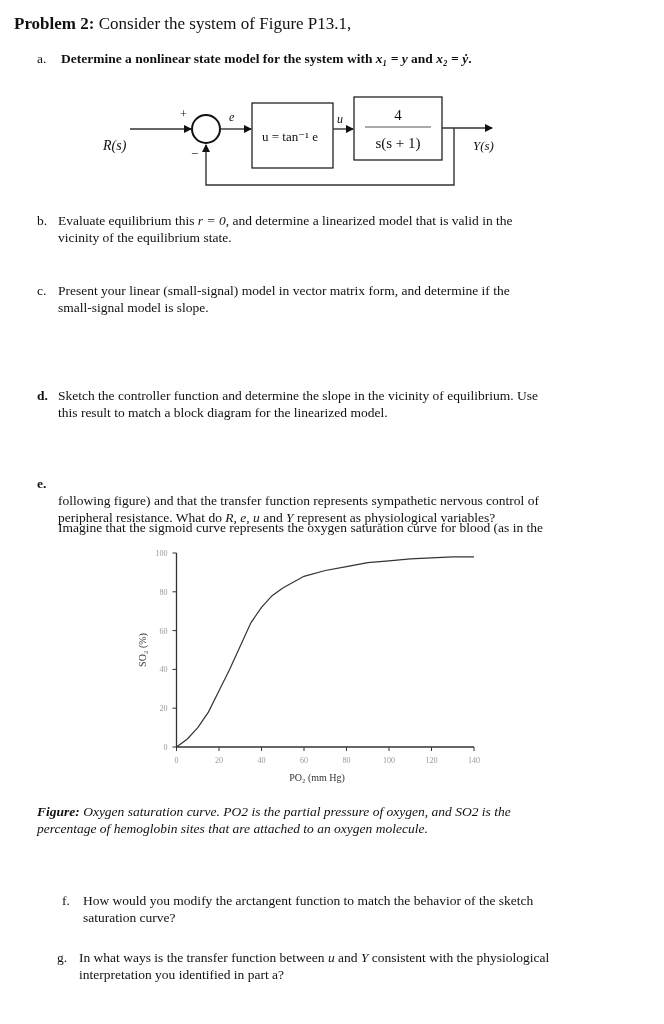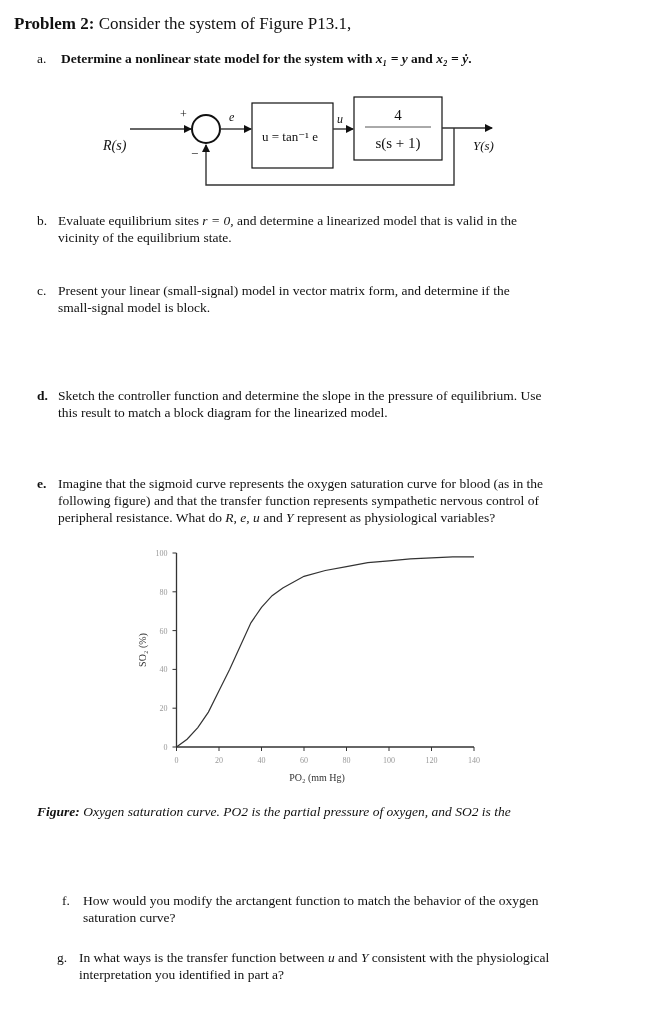--- a/index.html
+++ b/index.html
@@ -71,41 +71,41 @@
 
   <line x1="442" y1="128" x2="492" y2="128" stroke="#333" stroke-width="1.4" marker-end="url(#arr)"></line>
   <text x="473" y="150" font-size="13" font-style="italic" fill="#111">Y(s)</text>
 
   <polyline points="454,128 454,185 206,185 206,145" fill="none" stroke="#333" stroke-width="1.4" marker-end="url(#arr)"></polyline>
 </svg>
 
 <div class="item" style="left:37px; top:212px; width:600px;">
   <span class="lbl">b.</span>
   <span class="txt" style="left:21px;">
-    <span>Evaluate equilibrium sites</span>
+    <span>Evaluate equilibrium this</span>
     <span class="it">r = 0</span><span>, and determine a linearized model that is valid in the</span>
   </span>
   <span class="txt2" style="left:21px;">vicinity of the equilibrium state.</span>
 </div>
 
 <div class="item" style="left:37px; top:282px; width:600px;">
   <span class="lbl">c.</span>
   <span class="txt" style="left:21px;">Present your linear (small-signal) model in vector matrix form, and determine if the</span>
-  <span class="txt2" style="left:21px;">small-signal model is block.</span>
+  <span class="txt2" style="left:21px;">small-signal model is slope.</span>
 </div>
 
 <div class="item" style="left:37px; top:387px; width:600px;">
   <span class="lbl bold">d.</span>
-  <span class="txt" style="left:21px;">Sketch the controller function and determine the slope in the pressure of equilibrium.  Use</span>
+  <span class="txt" style="left:21px;">Sketch the controller function and determine the slope in the vicinity of equilibrium.  Use</span>
   <span class="txt2" style="left:21px;">this result to match a block diagram for the linearized model.</span>
 </div>
 
 <div class="item" style="left:37px; top:475px; width:620px;">
   <span class="lbl bold">e.</span>
-  <span class="txt" style="left:21px;">Imagine that the sigmoid curve represents the oxygen saturation curve for blood (as in the</span>
+  <span class="txt" style="left:21px;margin-top:44px;">Imagine that the sigmoid curve represents the oxygen saturation curve for blood (as in the</span>
   <span class="txt2" style="left:21px;">following figure) and that the transfer function represents sympathetic nervous control of</span>
   <span class="txt3" style="left:21px;text-align:center;">
     <span>peripheral resistance.  What do</span>
     <span class="it">R</span><span>,</span>
     <span class="it">e</span><span>,</span>
     <span class="it">u</span>
     <span>and</span>
     <span class="it">Y</span>
     <span>represent as physiological variables?</span>
   </span>
@@ -148,25 +148,26 @@
       <text x="474" y="763" font-size="8" fill="#999" text-anchor="middle">140</text>
     </g>
   <polyline id="curve" fill="none" stroke="#333" stroke-width="1.2" points="176.5,747.0 187.1,739.2 197.8,727.6 208.4,712.1 219.0,690.7 229.6,669.4 240.3,646.1 250.9,622.8 261.5,607.3 272.1,595.7 282.8,587.9 304.0,576.3 325.3,570.5 346.5,566.6 367.8,562.7 389.0,560.8 410.3,558.8 431.5,557.9 452.8,556.9 474.0,556.9"></polyline>
   <text x="317" y="781" font-size="10" fill="#333" text-anchor="middle">PO₂ (mm Hg)</text>
   <text x="0" y="0" font-size="10" fill="#333" text-anchor="middle" transform="translate(146,650) rotate(-90)">SO₂ (%)</text>
 </svg>
 
 <div class="abs caption">
   <b>Figure:</b>
   <span>Oxygen saturation curve.  PO2 is the partial pressure of oxygen, and SO2 is the</span>
+  <span class="l2">percentage of hemoglobin sites that are attached to an oxygen molecule.</span>
 </div>
 
 <div class="item" style="left:62px; top:892px; width:580px;">
   <span class="lbl">f.</span>
-  <span class="txt" style="left:21px;">How would you modify the arctangent function to match the behavior of the oxygen</span>
+  <span class="txt" style="left:21px;">How would you modify the arctangent function to match the behavior of the sketch</span>
   <span class="txt2" style="left:21px;">saturation curve?</span>
 </div>
 
 <div class="item" style="left:57px; top:949px; width:600px;">
   <span class="lbl">g.</span>
   <span class="txt" style="left:22px;">
     <span>In what ways is the transfer function between</span>
     <span class="it">u</span>
     <span>and</span>
     <span class="it">Y</span>

